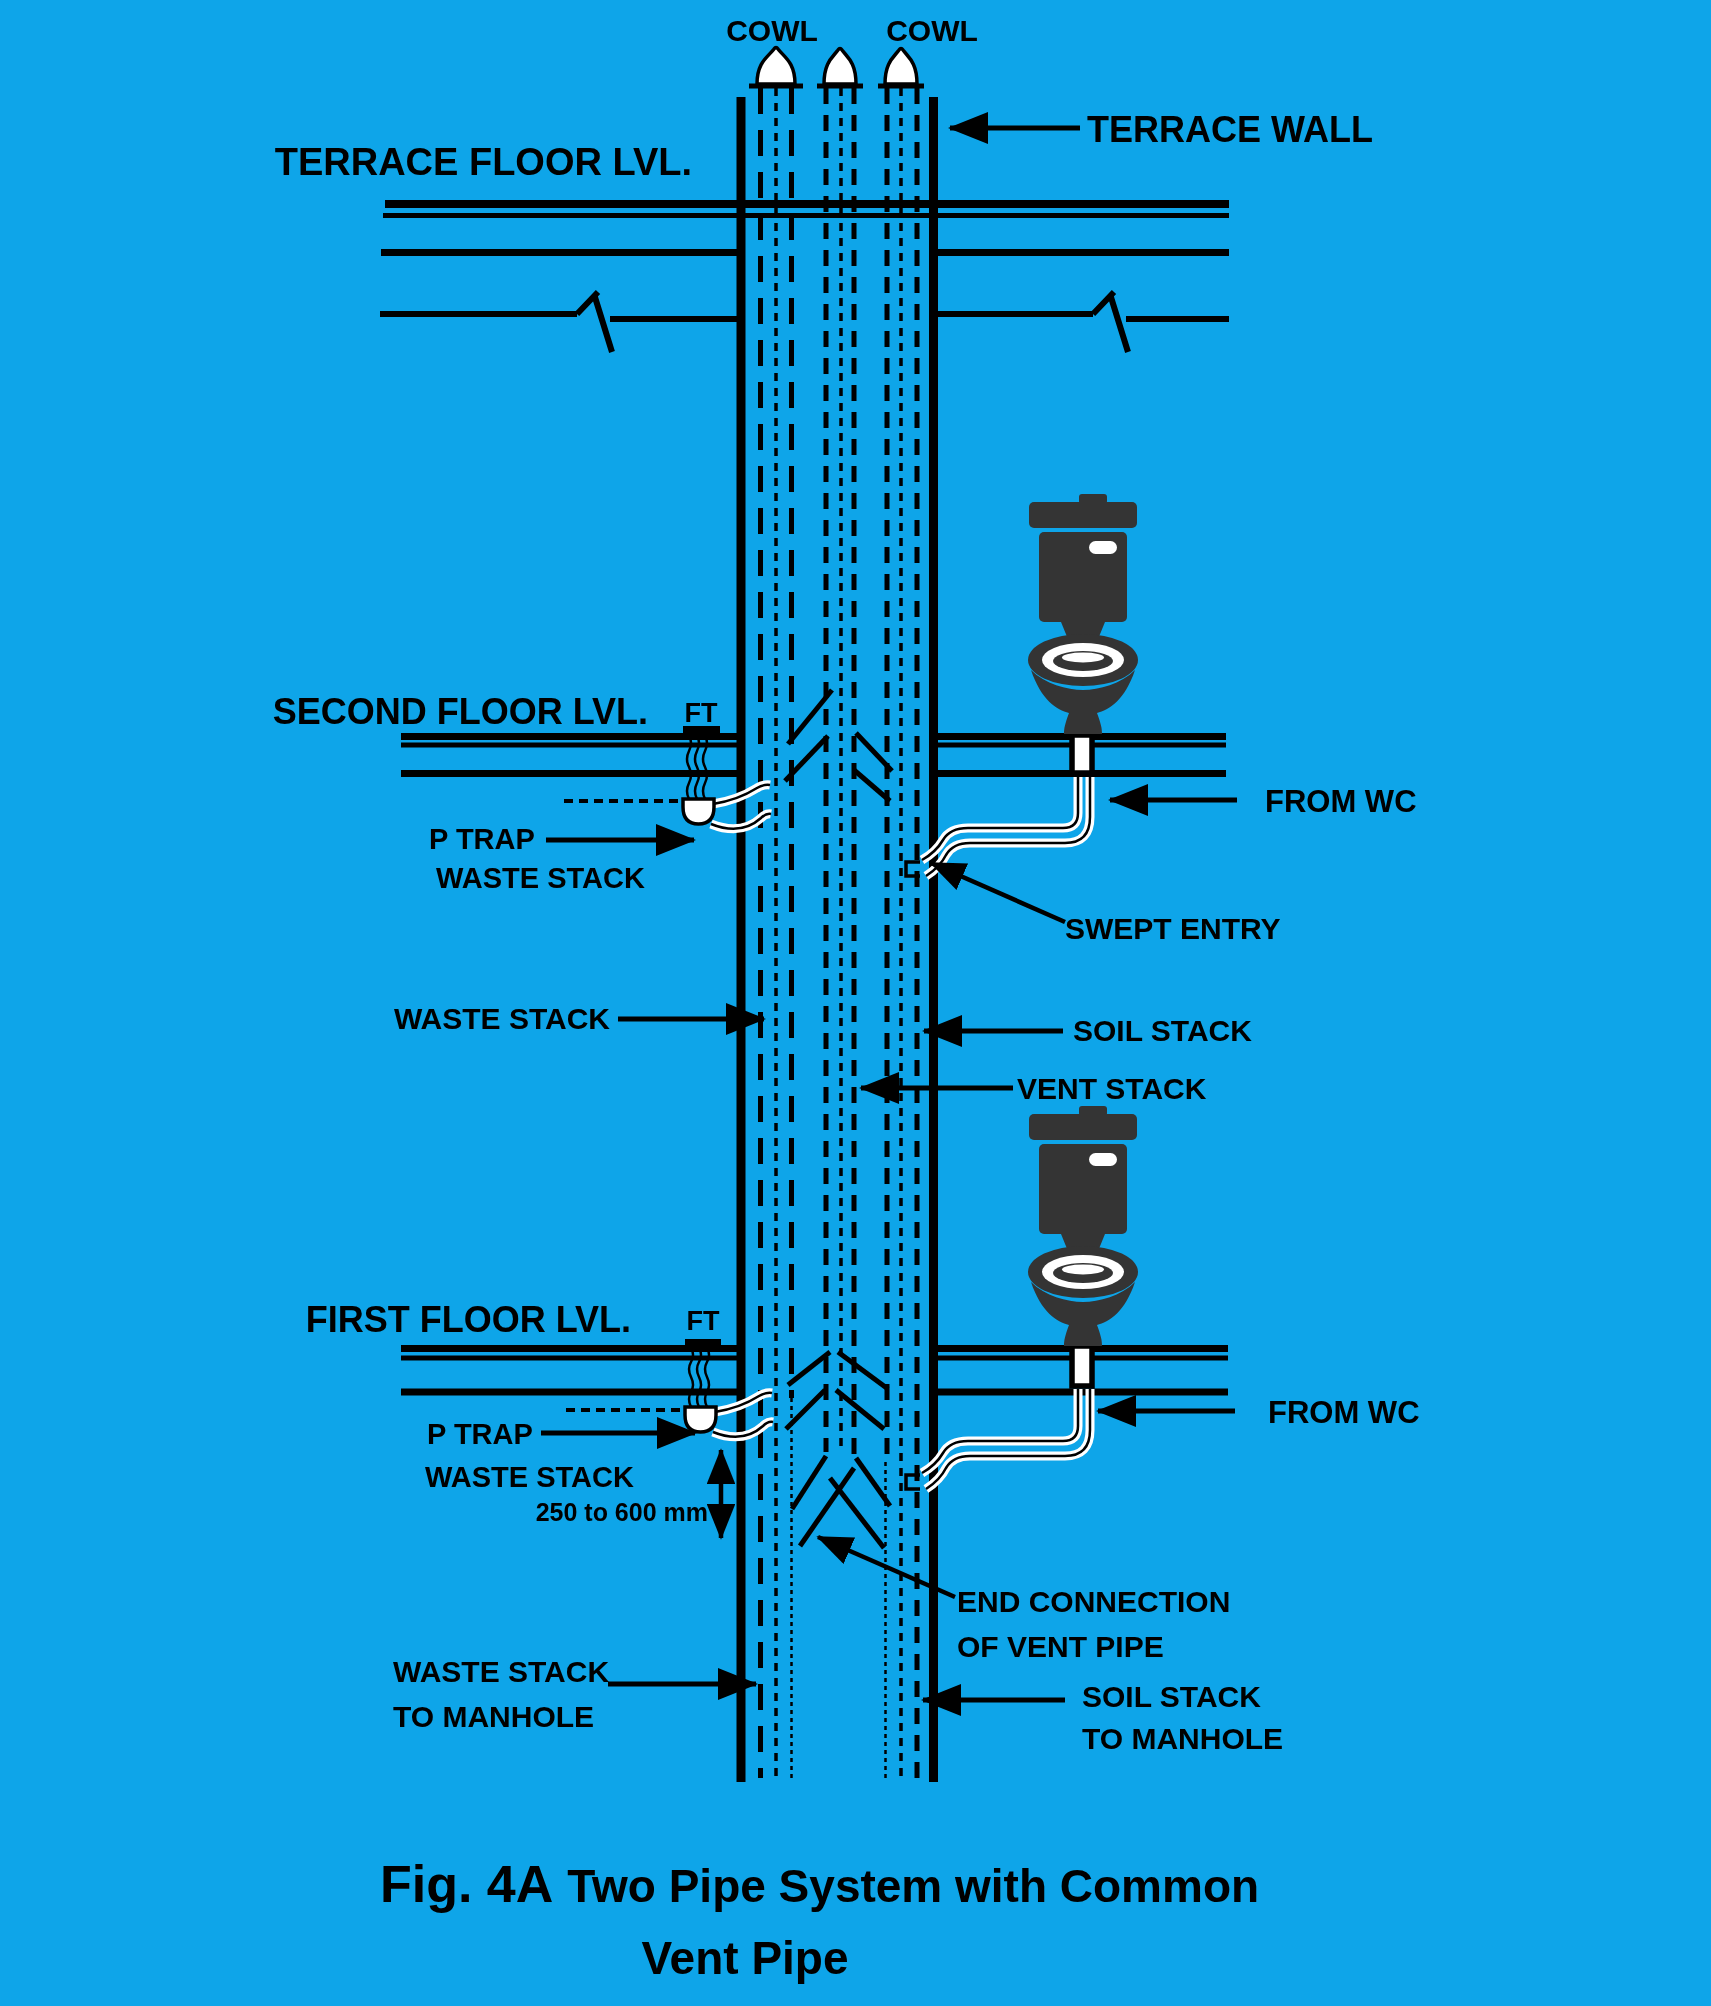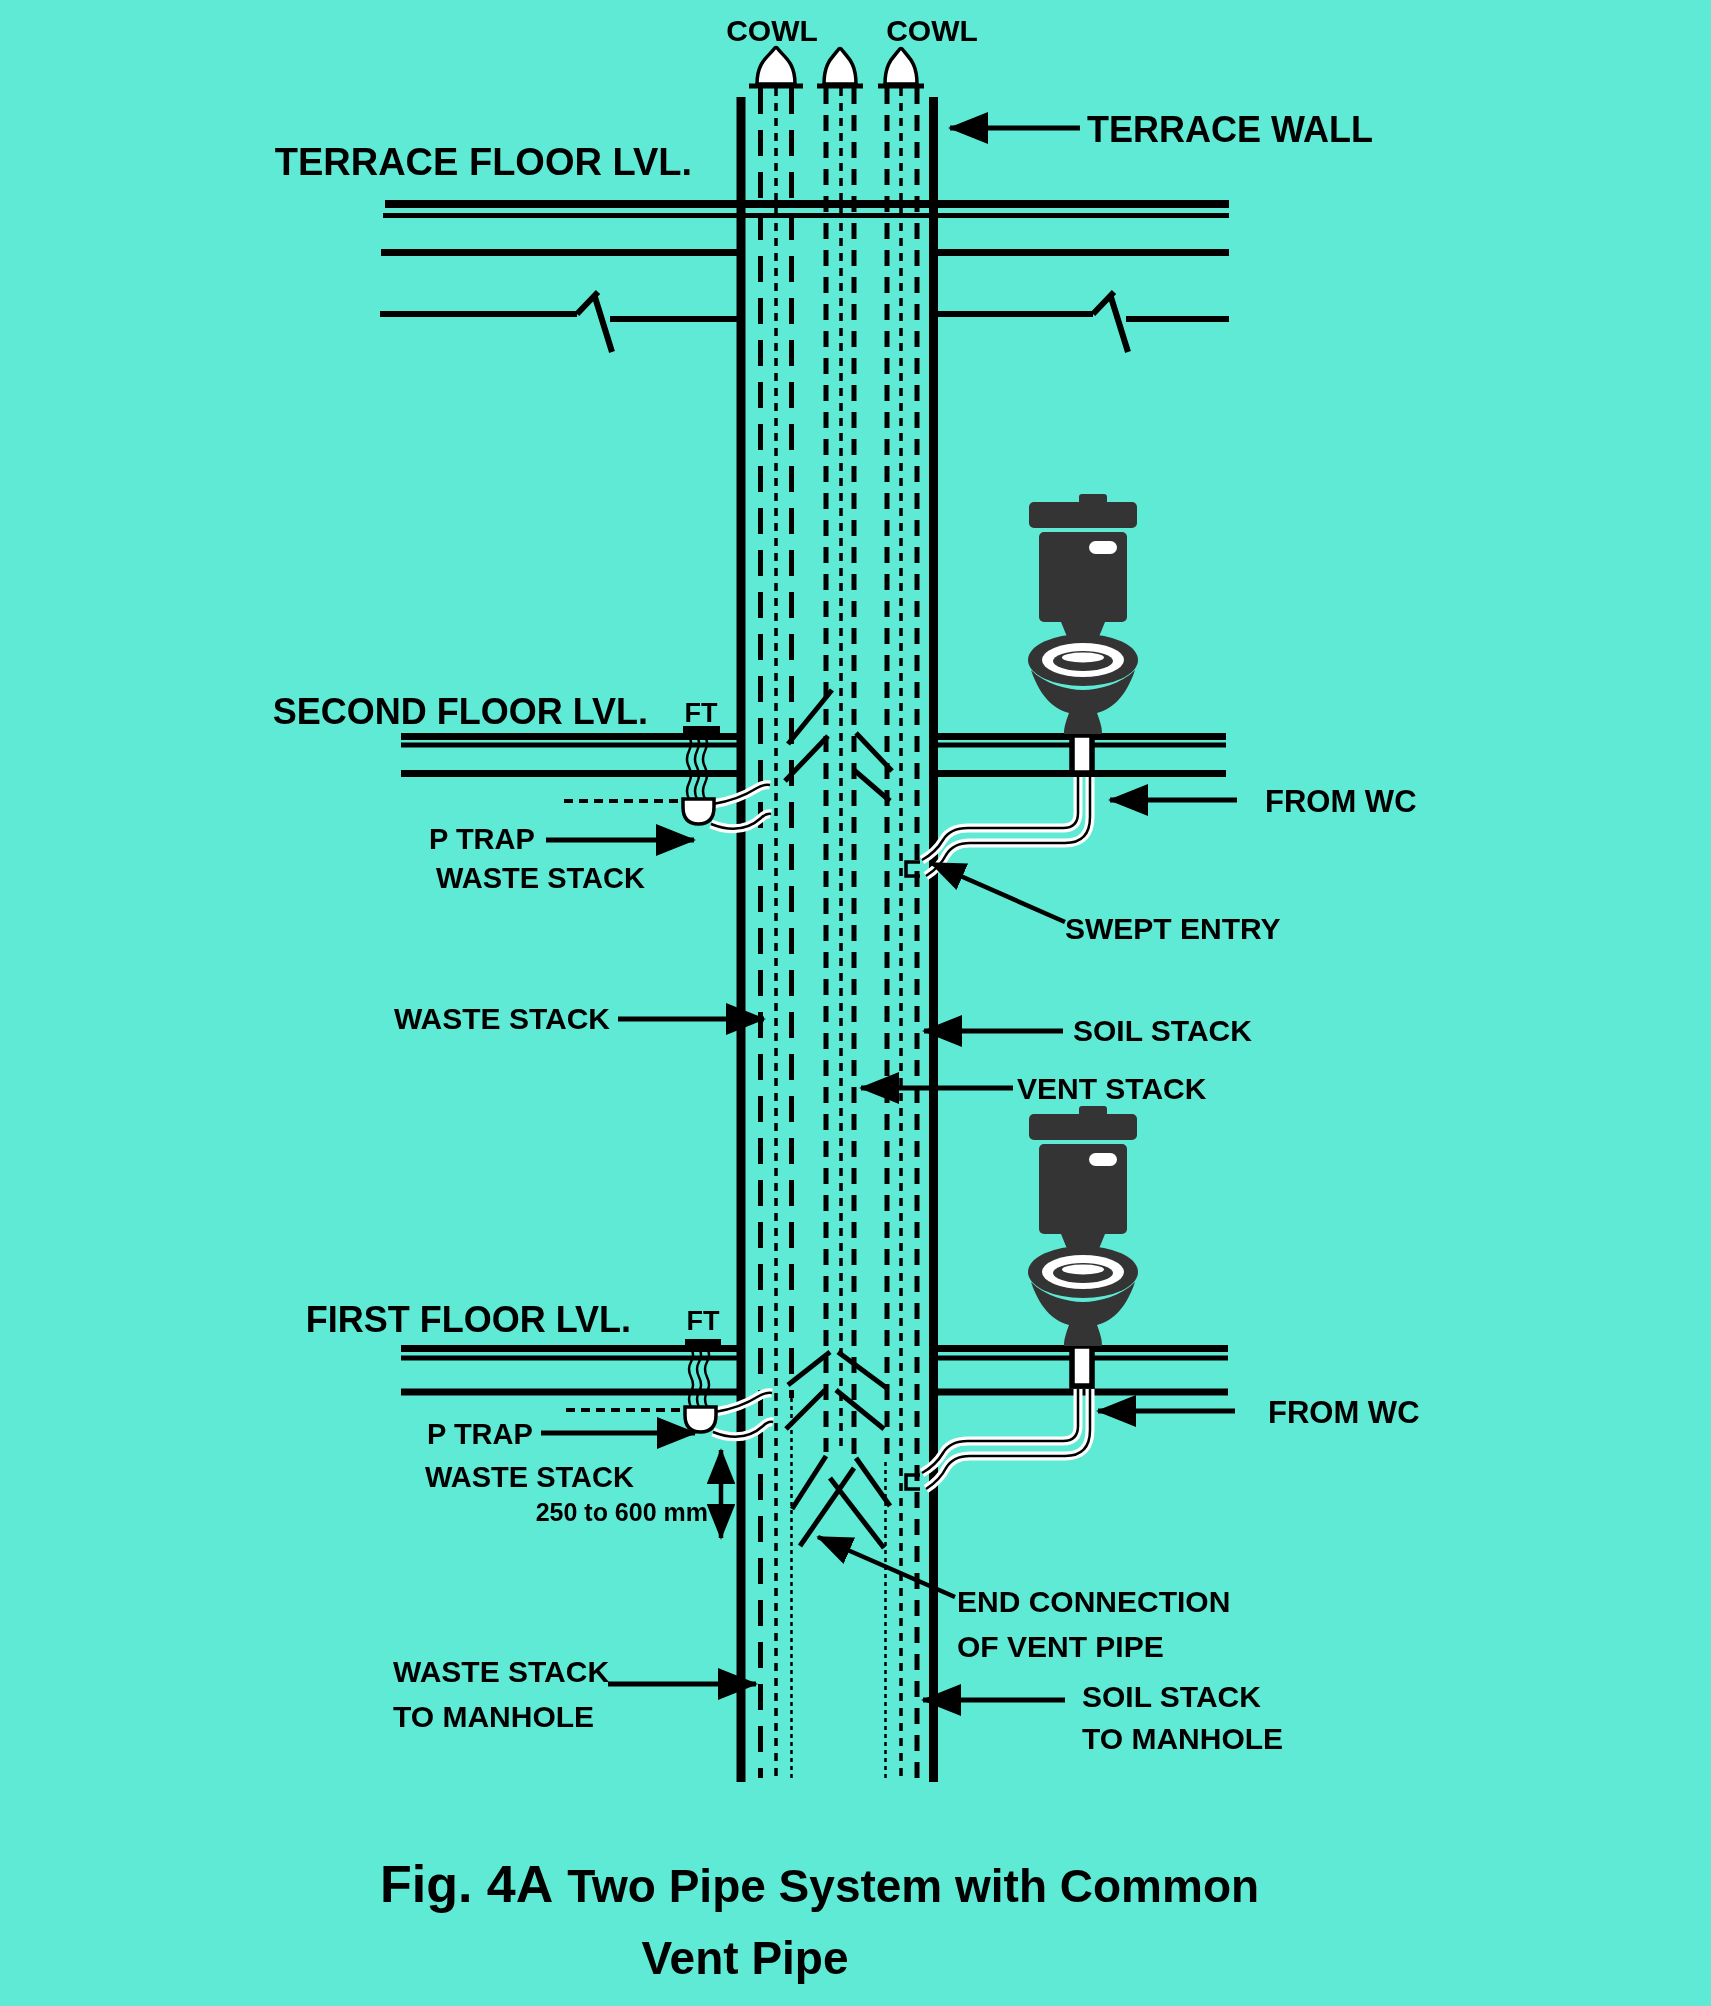--- a/index.html
+++ b/index.html
@@ -1,16 +1,16 @@
 <!DOCTYPE html>
 <html><head>
 <meta charset="utf-8">
 <style>
   html,body{margin:0;padding:0;background:#ffffff;}
-  .page{width:1711px;height:2006px;position:relative;background:#5eead4;}
+  .page{width:1711px;height:2006px;position:relative;background:#0ea5e9;}
   svg{display:block;}
   .ink{stroke:#000;}
   .wall{stroke:#000;stroke-width:9;}
   .fl7{stroke:#000;stroke-width:7;}
   .fl5{stroke:#000;stroke-width:5;}
   .fl6{stroke:#000;stroke-width:6;}
   .ld{stroke:#000;stroke-width:5;stroke-dasharray:26 16;}
   .md{stroke:#000;stroke-width:5;stroke-dasharray:16 11;}
   .fd{stroke:#000;stroke-width:3.5;stroke-dasharray:8 7;}
   .dt{stroke:#000;stroke-width:2.5;stroke-dasharray:4 4;}

